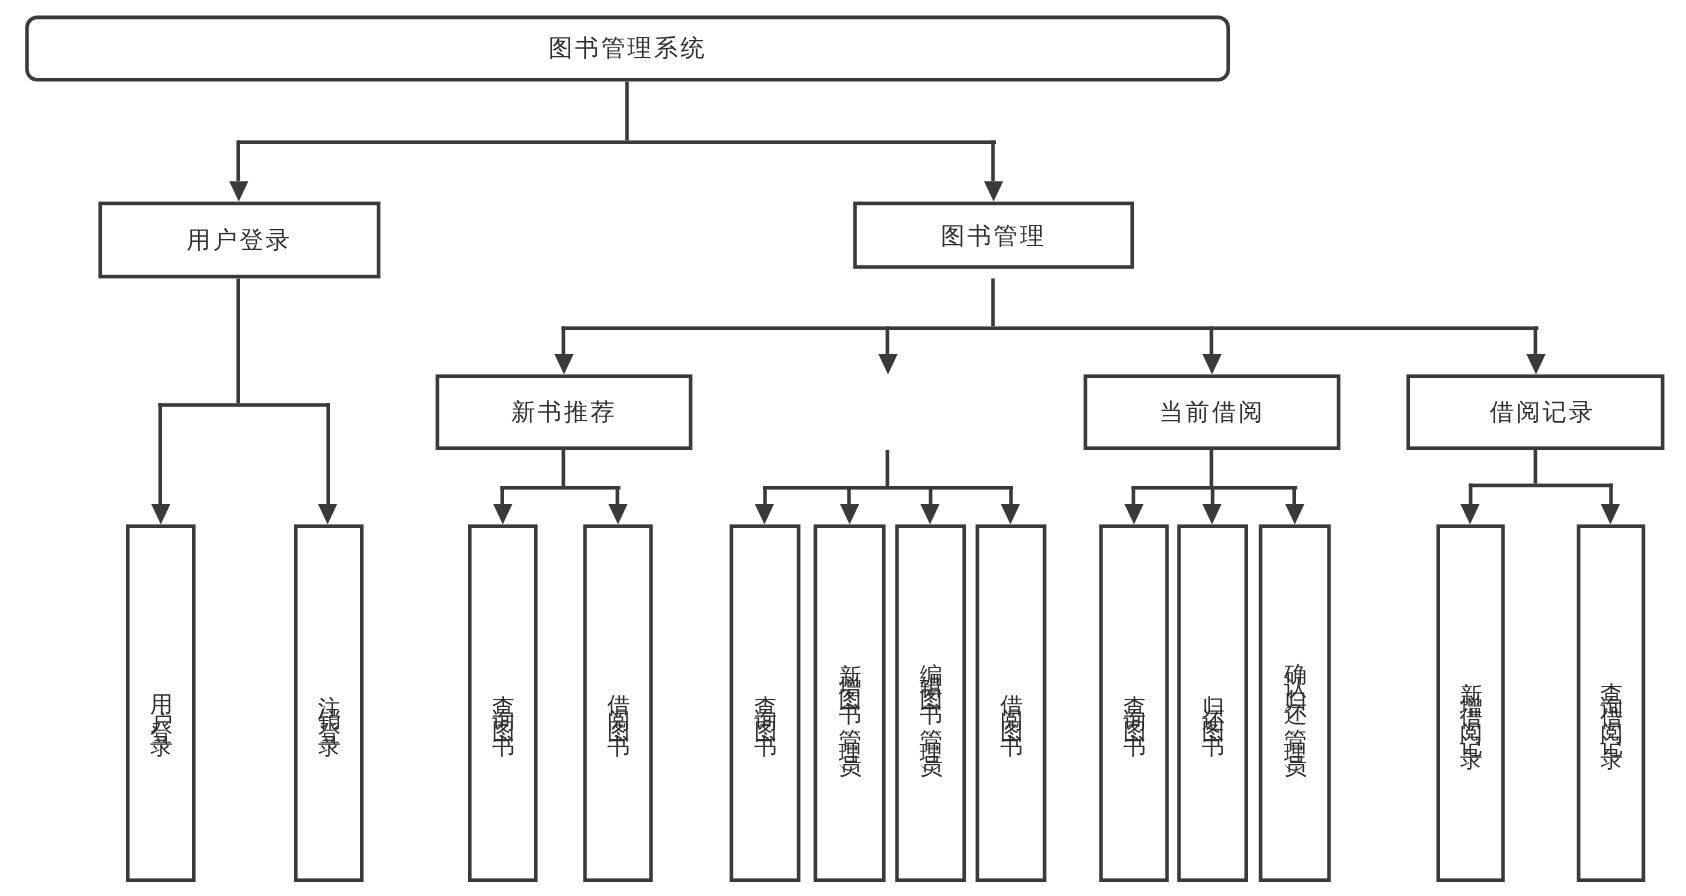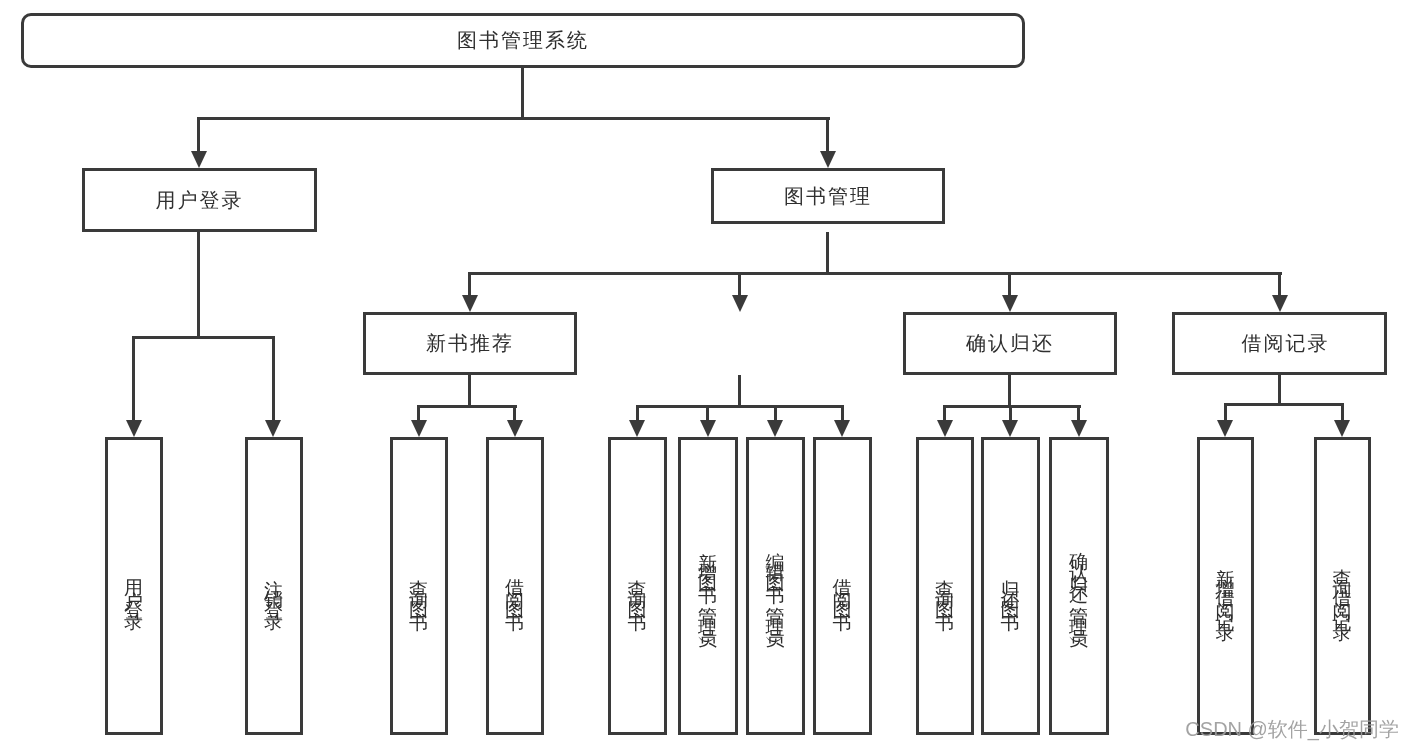--- a/index.html
+++ b/index.html
@@ -105,21 +105,21 @@
     <span>用户登录</span>
   </div>
   <div class="box" style="left:711px;top:168px;width:234px;height:56px;">
     <span>图书管理</span>
   </div>
 
   <div class="box" style="left:363px;top:312px;width:214px;height:63px;">
     <span>新书推荐</span>
   </div>
   <div class="box" style="left:903px;top:312px;width:214px;height:63px;">
-    <span>确认归还</span>
+    <span>当前借阅</span>
   </div>
   <div class="box" style="left:1172px;top:312px;width:215px;height:63px;padding-left:12px;">
     <span>借阅记录</span>
   </div>
 
   <div class="box vbox" style="left:105px;top:437px;width:58px;height:298px;">
     <span>用户登录</span>
   </div>
   <div class="box vbox" style="left:245px;top:437px;width:58px;height:298px;">
     <span>注销登录</span>
@@ -155,14 +155,13 @@
     <span>确认归还（管理员）</span>
   </div>
 
   <div class="box vbox" style="left:1197px;top:437px;width:57px;height:298px;">
     <span>新增借阅记录</span>
   </div>
   <div class="box vbox" style="left:1314px;top:437px;width:57px;height:298px;">
     <span>查询借阅记录</span>
   </div>
 
-  <div class="watermark">CSDN @软件_小贺同学</div>
 </div>
 
 </body></html>

